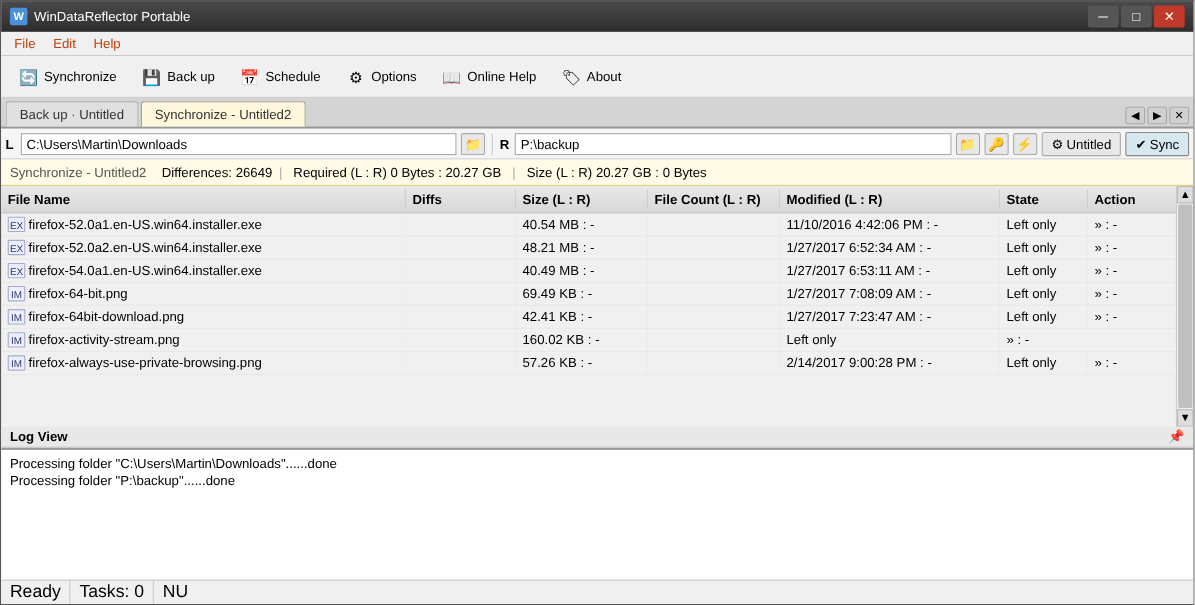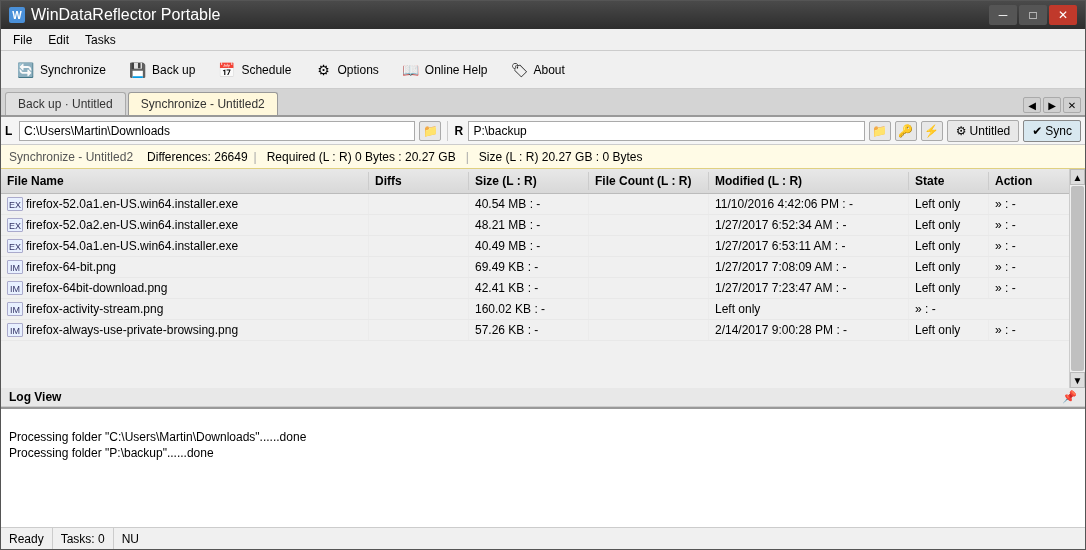--- a/index.html
+++ b/index.html
@@ -11,41 +11,41 @@
       height: 28px;
       display: flex;
       align-items: center;
       justify-content: space-between;
       padding: 0 8px;
       color: white;
       user-select: none;
     }
     .title-bar-left { display: flex; align-items: center; gap: 6px; }
     .title-bar-icon { width: 16px; height: 16px; background: #4a90d9; border-radius: 2px; font-size: 10px; display: flex; align-items: center; justify-content: center; color: white; font-weight: bold; }
-    .title-bar-text { font-size: 16px; }
+    .title-bar-text { font-size: 12px; }
     .title-bar-controls { display: flex; gap: 2px; }
     .title-btn { width: 28px; height: 20px; border: none; cursor: pointer; font-size: 12px; display: flex; align-items: center; justify-content: center; border-radius: 2px; }
     .title-btn-min { background: #555; color: white; }
     .title-btn-max { background: #555; color: white; }
     .title-btn-close { background: #c0392b; color: white; }
 
     
     .menu-bar {
       background: #f0f0f0;
       border-bottom: 1px solid #ccc;
       display: flex;
       align-items: center;
       padding: 2px 4px;
       height: 22px;
     }
     .menu-item {
       padding: 2px 8px;
       cursor: pointer;
       font-size: 12px;
-      color: #000000;
+      color: #c2410c;
       border-radius: 2px;
     }
 
     
     .toolbar {
       background: #f0f0f0;
       border-bottom: 1px solid #ccc;
       display: flex;
       align-items: center;
       padding: 3px 6px;
@@ -171,21 +171,21 @@
     }
     .td:last-child { border-right: none; }
     .scrollbar { width: 16px; background: #f0f0f0; border-left: 1px solid #ccc; display: flex; flex-direction: column; }
     .scroll-up, .scroll-down { height: 16px; background: #ddd; border: 1px solid #bbb; cursor: pointer; display: flex; align-items: center; justify-content: center; font-size: 10px; }
     .scroll-thumb { flex: 1; background: #c0c0c0; margin: 1px; border-radius: 2px; }
 
     
     .log-view {
       background: white;
       border-top: 2px solid #999;
-      padding: 20px 8px;
+      padding: 4px 8px;
       height: 120px;
       overflow-y: auto;
     }
     .log-header {
       background: #e8e8e8;
       border-bottom: 1px solid #ccc;
       padding: 2px 8px;
       font-size: 12px;
       font-weight: bold;
       display: flex;
@@ -194,21 +194,21 @@
     }
     .log-line { padding: 1px 0; }
 
     
     .status-bar {
       background: #f0f0f0;
       border-top: 1px solid #ccc;
       display: flex;
       align-items: flex-end;
       height: 22px;
-      font-size: 12px;
+      font-size: 16px;
     }
     .status-section {
       padding: 2px 8px;
       border-right: 1px solid #ccc;
       height: 100%;
       display: flex;
       align-items: center;
     }
     .status-section:last-child { border-right: none; flex: 1; }
 
@@ -258,21 +258,21 @@
     <div class="title-bar-controls">
       <button class="title-btn title-btn-min">─</button>
       <button class="title-btn title-btn-max">□</button>
       <button class="title-btn title-btn-close">✕</button>
     </div>
   </div>
 
   <div class="menu-bar">
     <span class="menu-item">File</span>
     <span class="menu-item">Edit</span>
-    <span class="menu-item">Tasks</span>
+    <span class="menu-item">Help</span>
   </div>
 
   <div class="toolbar">
     <button class="toolbar-btn">
       <span class="toolbar-icon">🔄</span>
       <span>Synchronize</span>
     </button>
     <button class="toolbar-btn">
       <span class="toolbar-icon">💾</span>
       <span>Back up</span>

